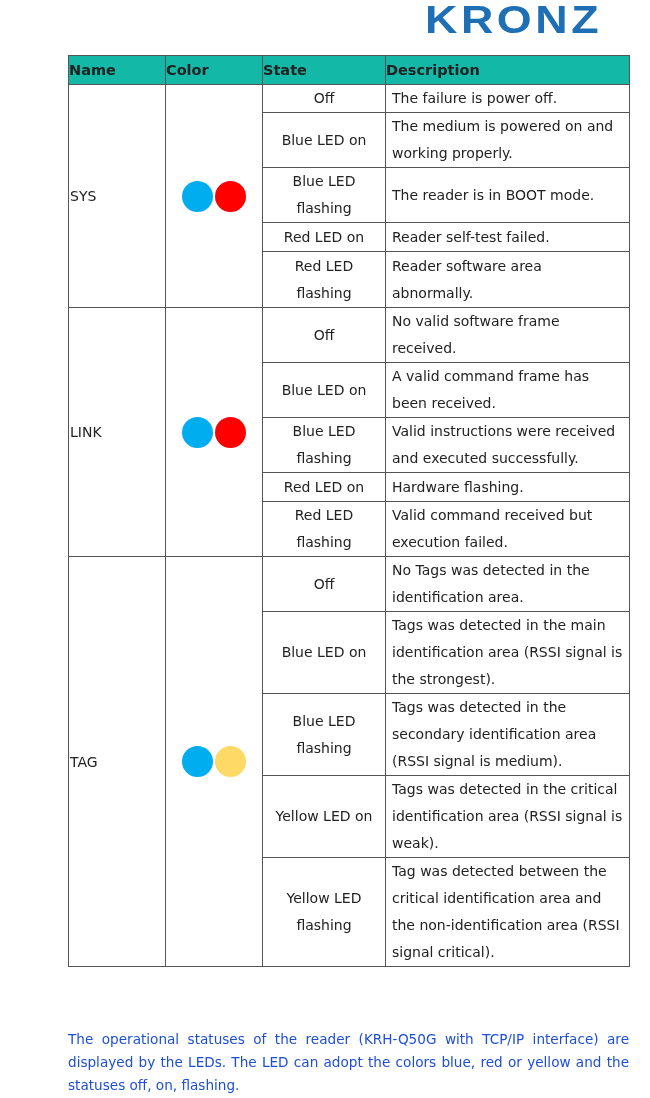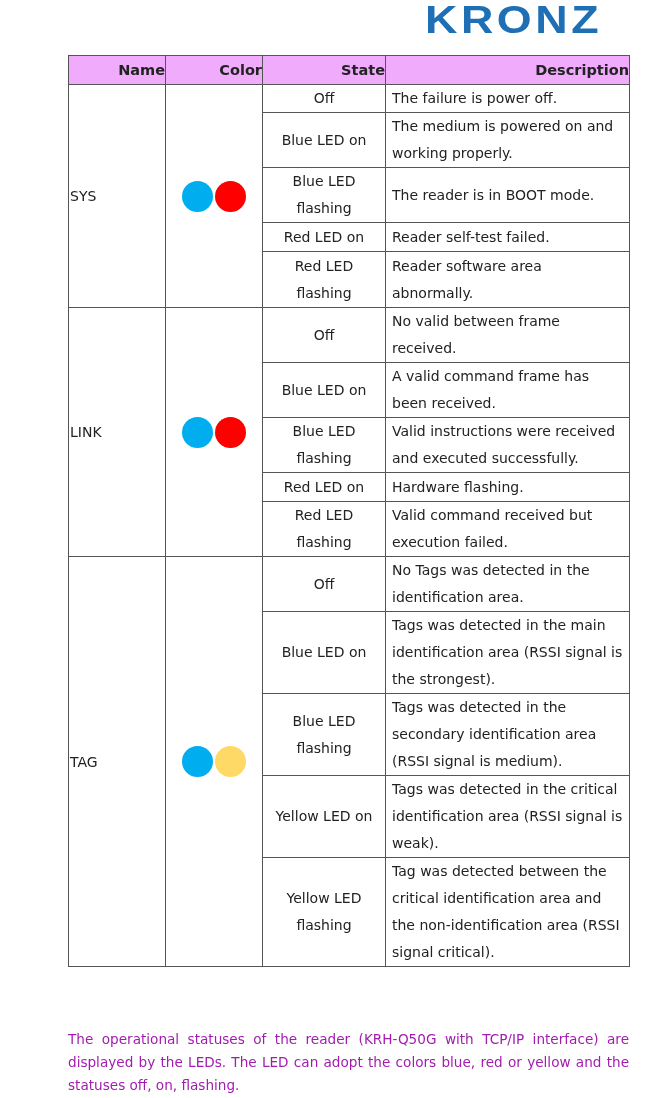--- a/index.html
+++ b/index.html
@@ -5,29 +5,29 @@
   html, body { margin: 0; padding: 0; background: #ffffff; }
   body { width: 650px; height: 1098px; position: relative; overflow: hidden;
          font-family: "DejaVu Sans", sans-serif; color: #222; }
   .logo { position: absolute; left: 425px; top: 2px; width: 195px; height: 36px; }
   .logo-text { font-family: "Liberation Sans", sans-serif; font-weight: bold; font-size: 38px;
                letter-spacing: 3px; color: #1f6fb5; line-height: 36px; transform: scaleX(1.18);
                transform-origin: left center; display: inline-block; }
   table.led { position: absolute; left: 68px; top: 55px; width: 561px;
               border-collapse: collapse; table-layout: fixed; font-size: 14px; }
   table.led th, table.led td { border: 1px solid #555; }
-  table.led th { background: #f0abfc; font-weight: bold; height: 28px; font-size: 14.5px;
-                 text-align: right; padding: 0; }
+  table.led th { background: #14b8a6; font-weight: bold; height: 28px; font-size: 14.5px;
+                 text-align: left; padding: 0; }
   td.name { text-align: left; vertical-align: middle; }
   td.color { text-align: center; vertical-align: middle; }
   td.state { text-align: center; vertical-align: middle; line-height: 27px; padding: 0 12px; }
   td.desc { text-align: left; vertical-align: middle; line-height: 27px; padding: 0 6px; }
   .dot { display: inline-block; width: 31px; height: 31px; border-radius: 50%; margin: 0 1px; vertical-align: middle; }
   .para { position: absolute; left: 68px; top: 1014px; width: 561px; font-size: 13.6px;
-          line-height: 23px; text-align: justify; color: #a21caf; }
+          line-height: 23px; text-align: justify; color: #1d4ed8; }
 </style>
 </head>
 <body>
 
 <div class="logo">
   <span class="logo-text">KRONZ</span>
 </div>
 
 <table class="led">
   <colgroup>
@@ -70,21 +70,21 @@
       <td class="state">Red LED flashing</td>
       <td class="desc">Reader software area abnormally.</td>
     </tr>
 
     <tr style="height:55px">
       <td class="name" rowspan="5">LINK</td>
       <td class="color" rowspan="5">
         <span class="dot" style="background:#00adef"></span><span class="dot" style="background:#ff0000"></span>
       </td>
       <td class="state">Off</td>
-      <td class="desc">No valid between frame received.</td>
+      <td class="desc">No valid software frame received.</td>
     </tr>
     <tr style="height:55px">
       <td class="state">Blue LED on</td>
       <td class="desc">A valid command frame has been received.</td>
     </tr>
     <tr style="height:55px">
       <td class="state">Blue LED flashing</td>
       <td class="desc">Valid instructions were received and executed successfully.</td>
     </tr>
     <tr style="height:29px">

